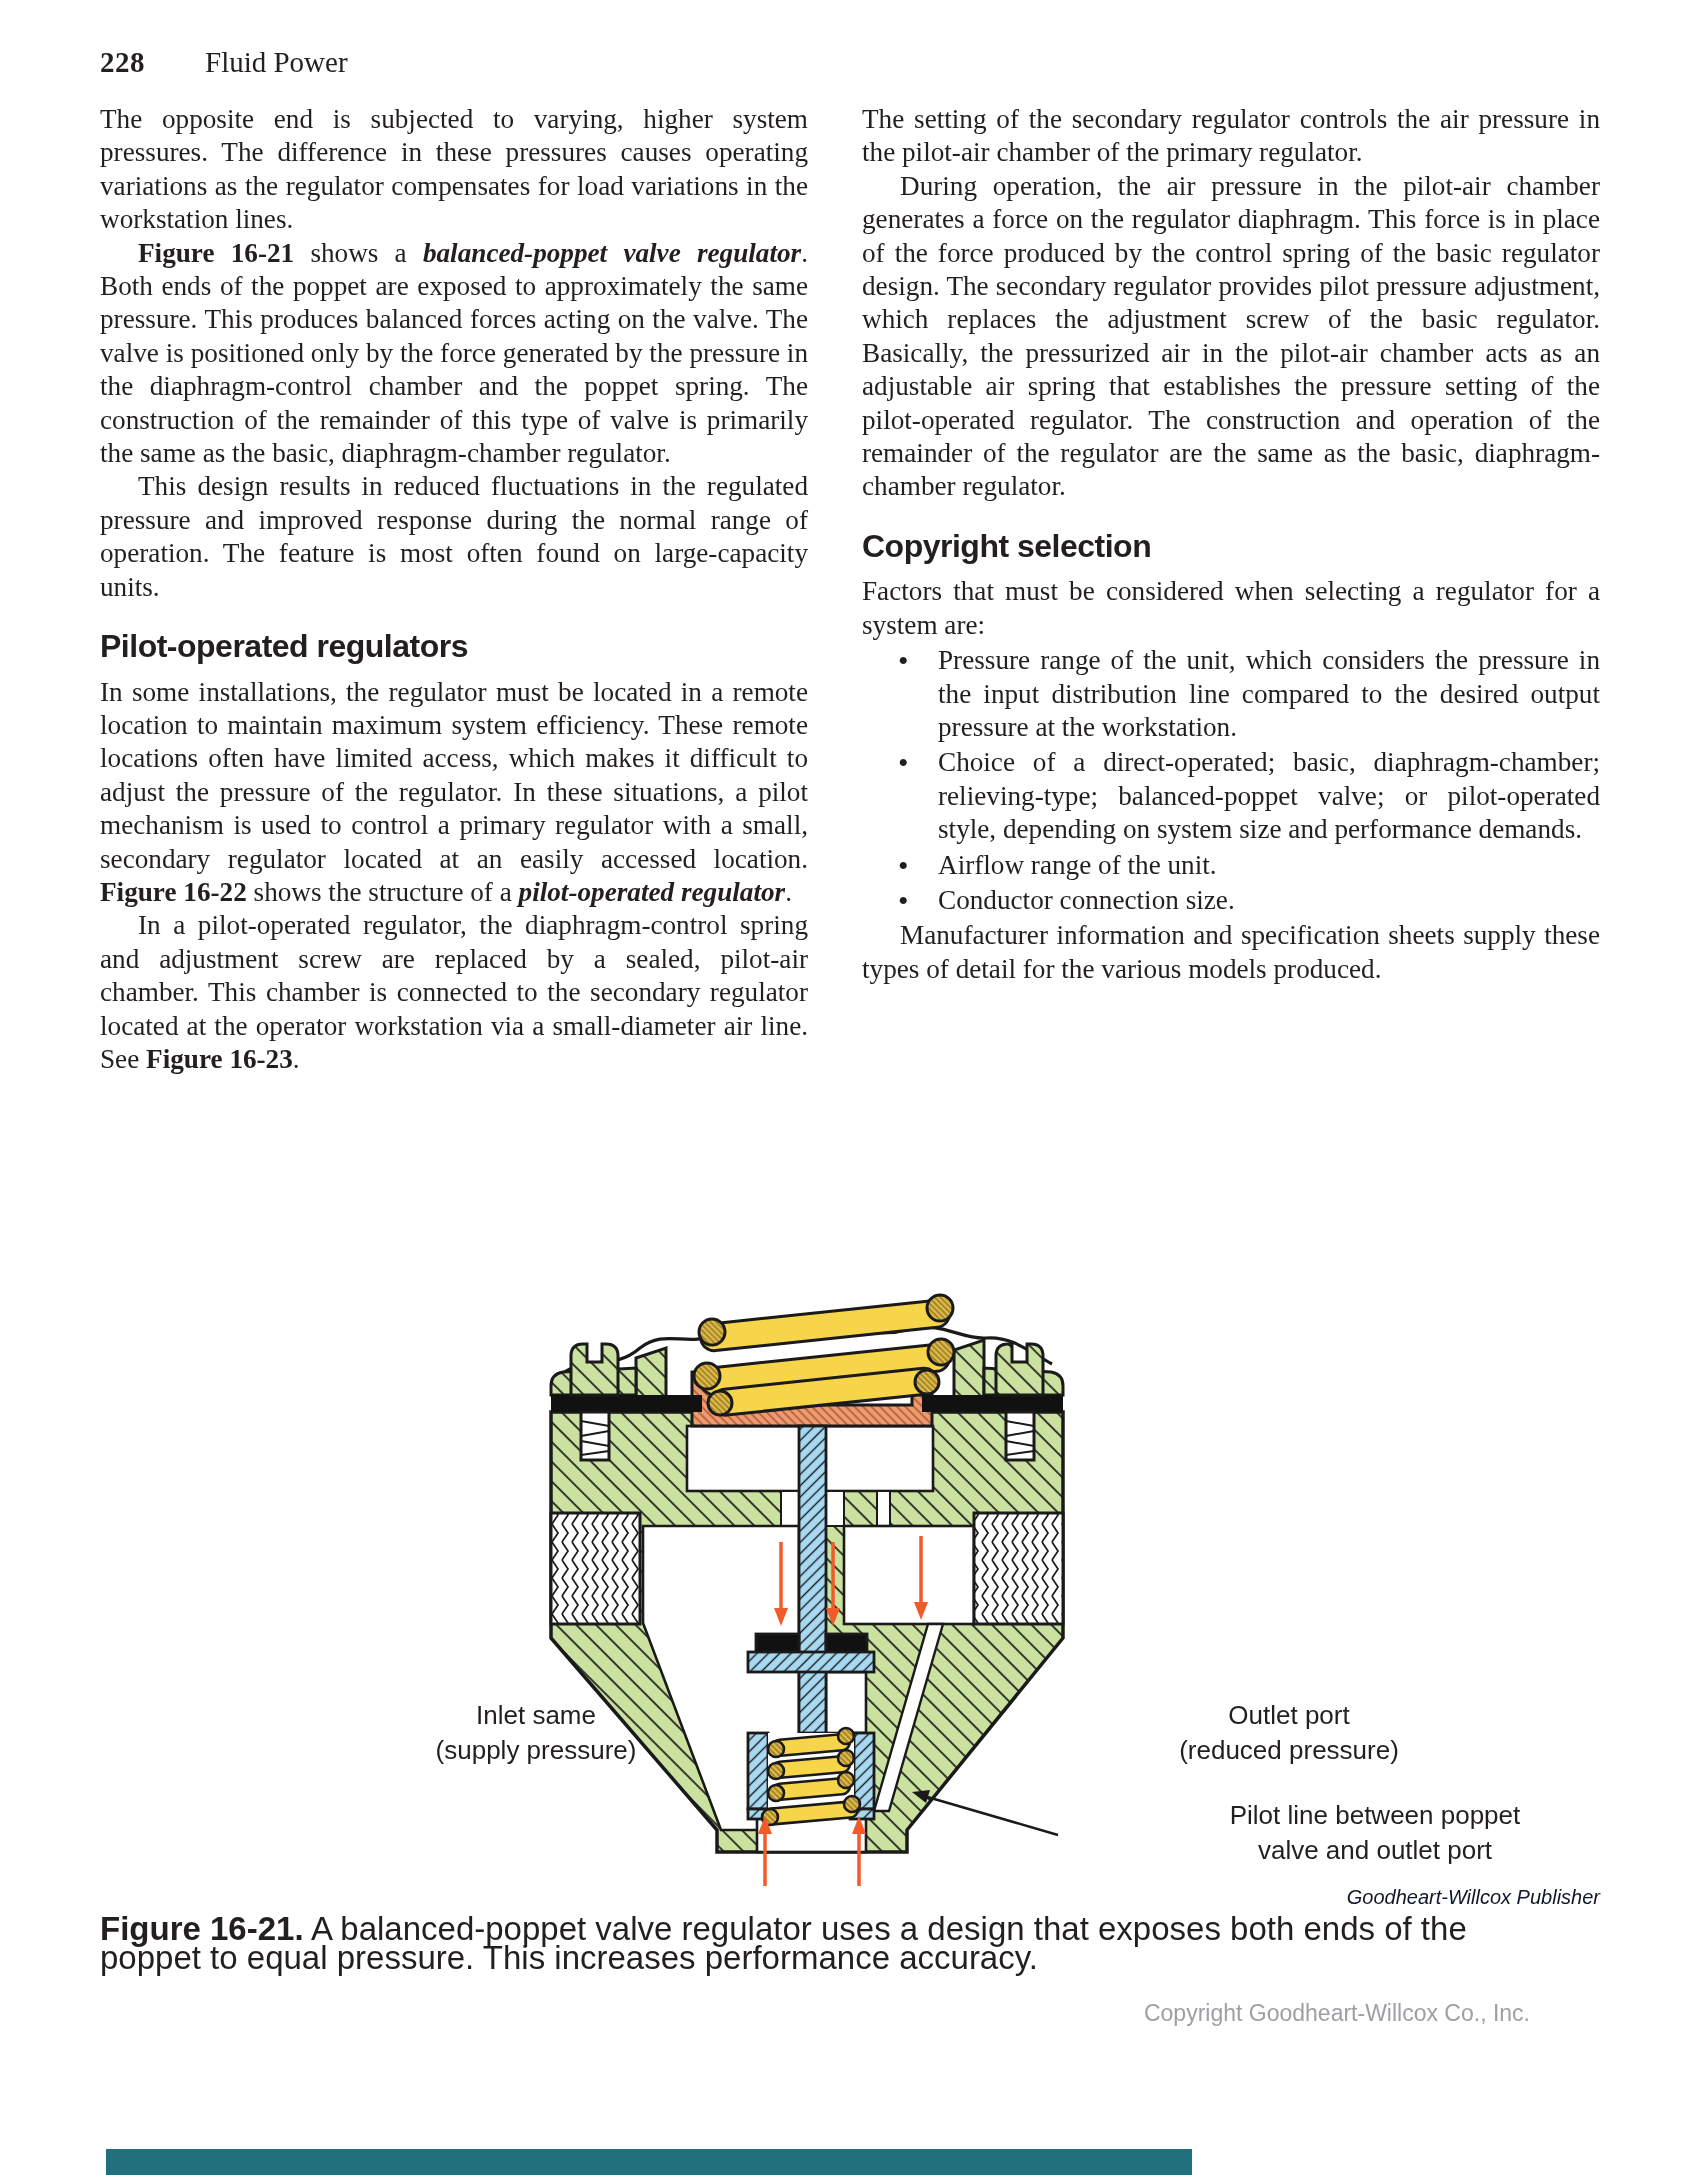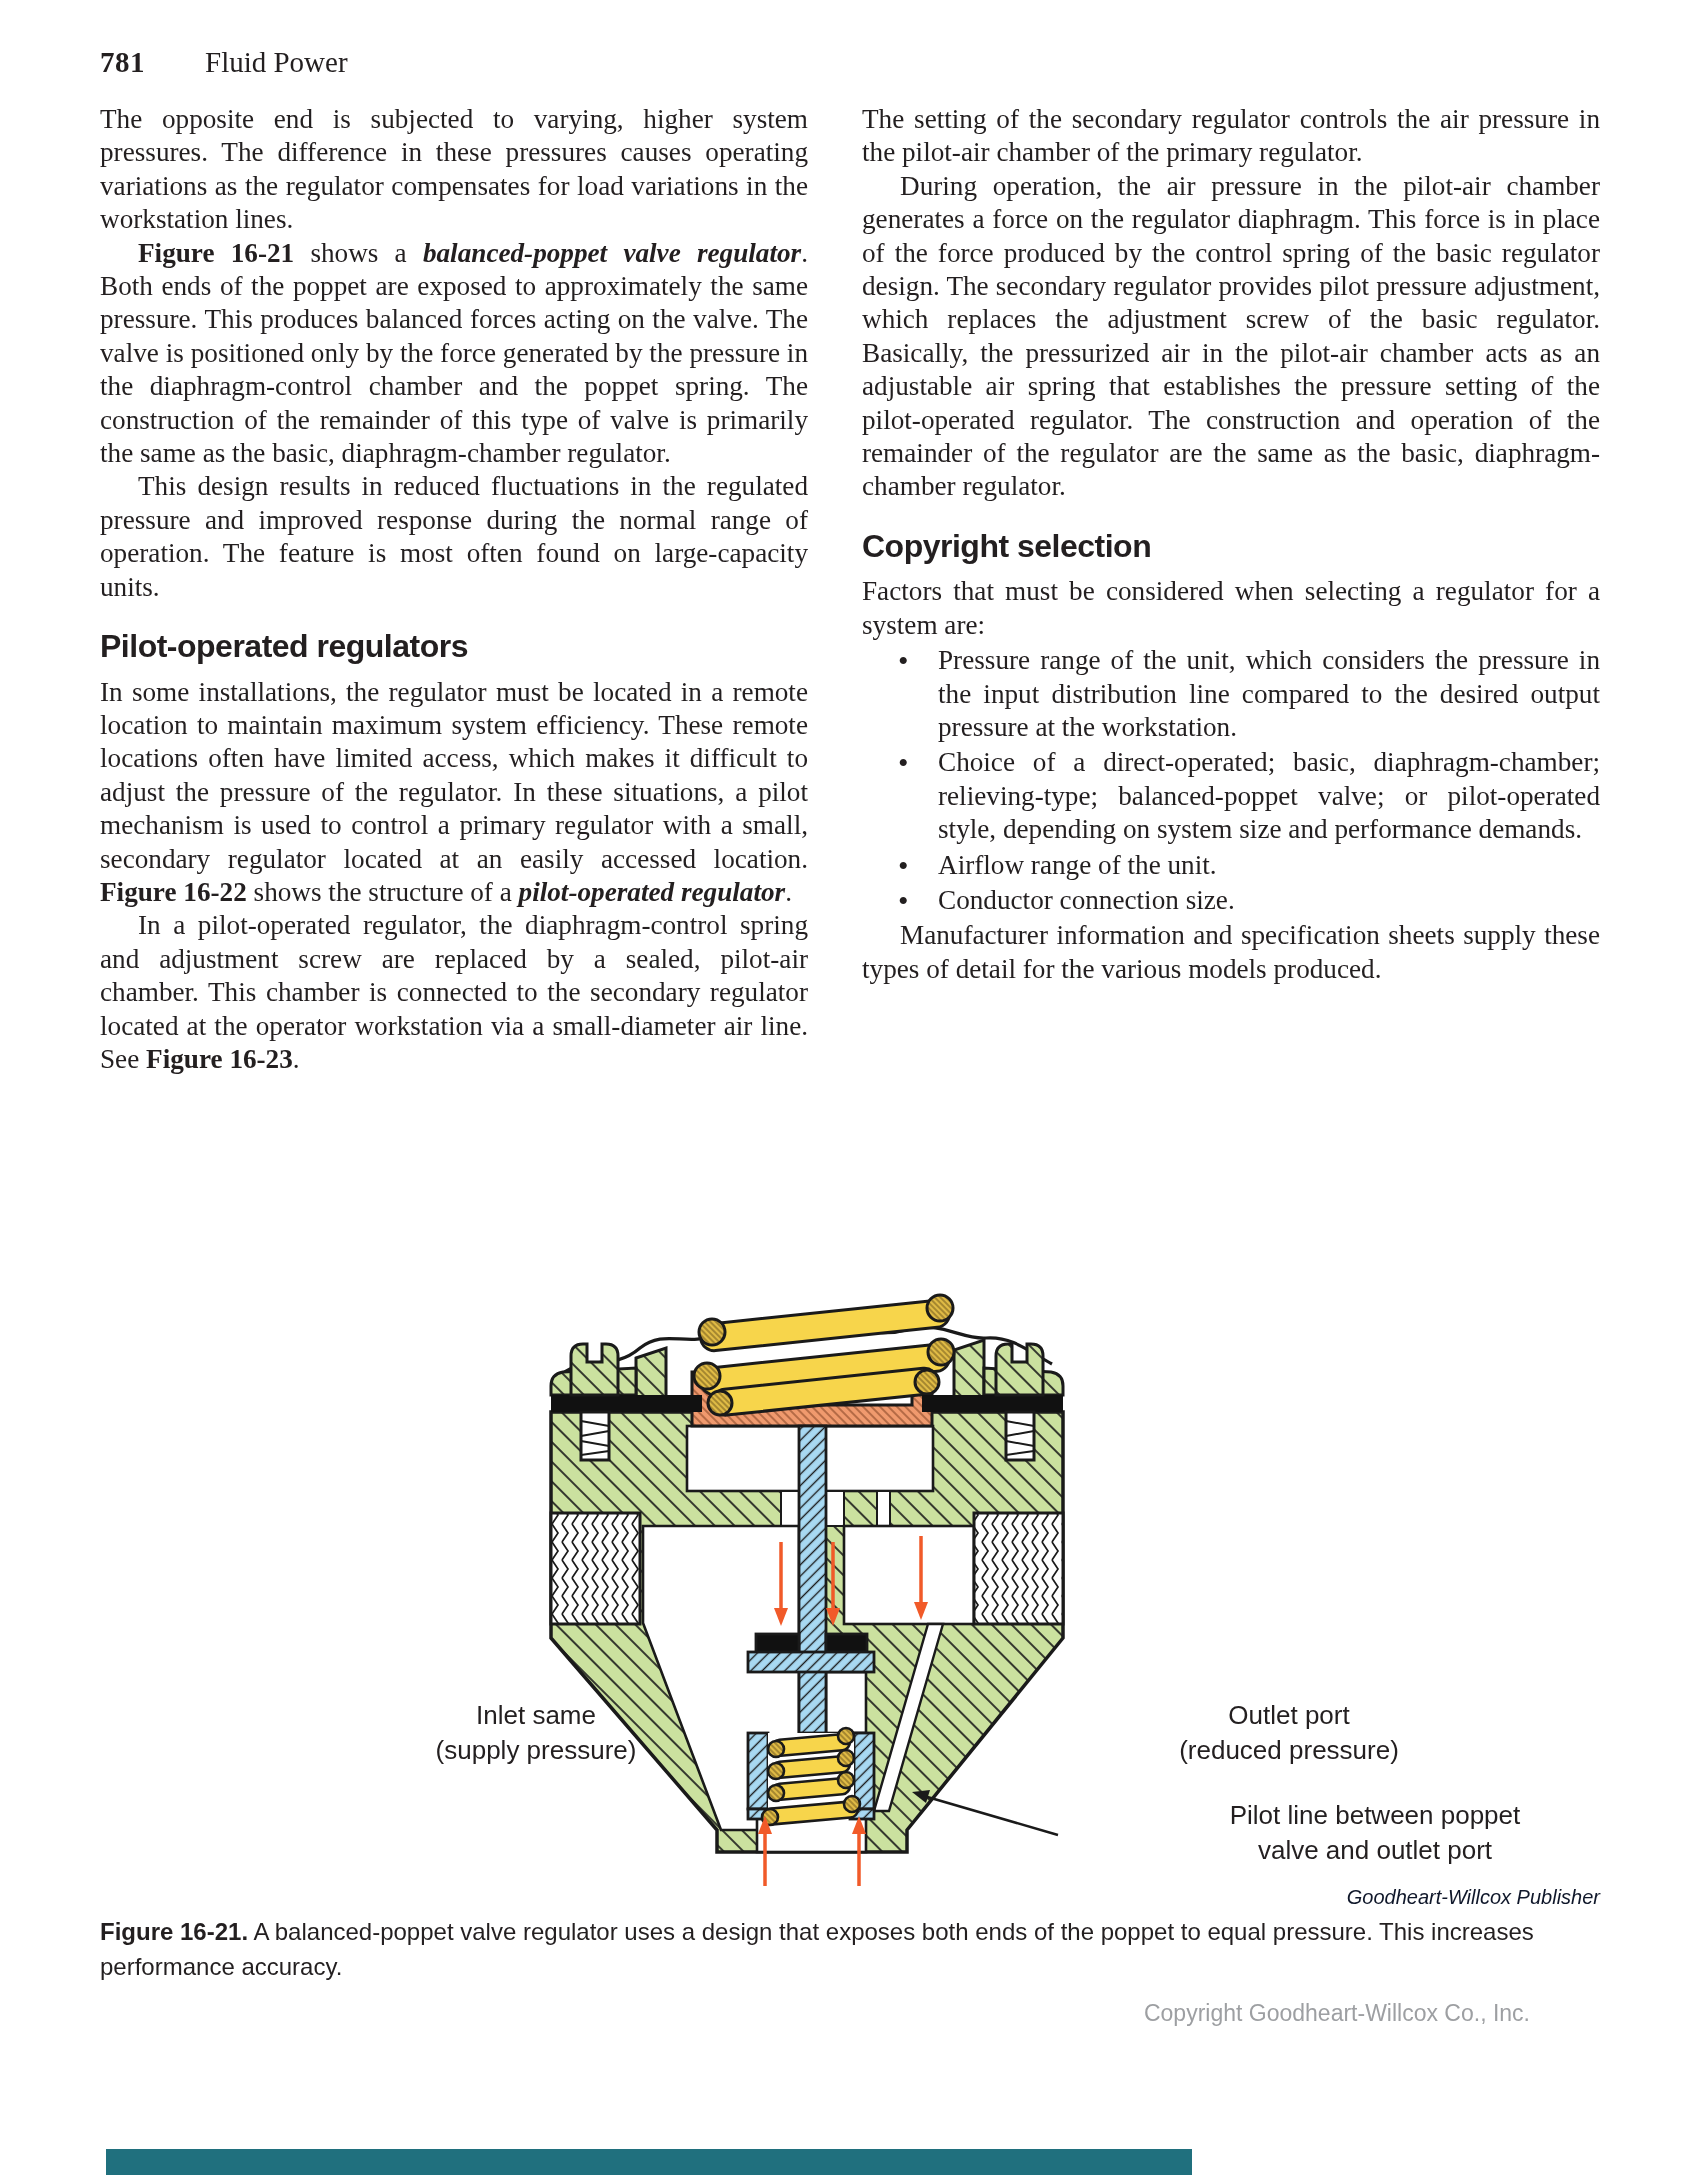--- a/index.html
+++ b/index.html
@@ -45,41 +45,41 @@
   .lbl-pilot{left:1065px;top:508px;width:420px;}
   .fig-credit{
     position:absolute;left:100px;top:1886px;width:1500px;
     text-align:right;
     font-family:Liberation Sans, sans-serif;
     font-style:italic;font-size:20px;color:#0f172a;
   }
   .fig-caption{
     position:absolute;left:100px;top:1914px;width:1460px;
     font-family:"Liberation Sans", sans-serif;
-    font-size:24px;line-height:35px;color:#231f20;
+    font-size:33px;line-height:29px;color:#231f20;
     text-align:left;
   }
   .copyright{
     position:absolute;left:100px;top:2000px;width:1430px;
     text-align:right;
     font-family:"Liberation Sans", sans-serif;
     font-size:23px;color:#9d9fa2;
   }
   .footer-bar{
     position:absolute;left:106px;top:2149px;width:1086px;height:26px;
     background:#20707e;
   }
 </style>
 </head>
 <body>
 
 <div class="page">
 
   <div class="runhead">
-    <span class="folio">781</span><span class="rtitle">Fluid Power</span>
+    <span class="folio">228</span><span class="rtitle">Fluid Power</span>
   </div>
 
   <div class="col col-left">
     <p class="para">The opposite end is subjected to varying, higher system pressures. The difference in these pressures causes operating variations as the regulator compensates for load variations in the workstation lines.</p>
     <p class="para indent"><span style="font-weight: bold;">Figure 16-21</span><span> shows a </span><span style="font-weight: bold; font-style: italic;">balanced-poppet valve regulator</span><span>. Both ends of the poppet are exposed to approximately the same pressure. This produces balanced forces acting on the valve. The valve is positioned only by the force generated by the pressure in the diaphragm-control chamber and the poppet spring. The construction of the remainder of this type of valve is primarily the same as the basic, diaphragm-chamber regulator.</span></p>
     <p class="para indent">This design results in reduced fluctuations in the regulated pressure and improved response during the normal range of operation. The feature is most often found on large-capacity units.</p>
     <h2 class="subhead">Pilot-operated regulators</h2>
     <p class="para"><span>In some installations, the regulator must be located in a remote location to maintain maximum system efficiency. These remote locations often have limited access, which makes it difficult to adjust the pressure of the regulator. In these situations, a pilot mechanism is used to control a primary regulator with a small, secondary regulator located at an easily accessed location. </span><span style="font-weight: bold;">Figure 16-22</span><span> shows the structure of a </span><span style="font-weight: bold; font-style: italic;">pilot-operated regulator</span><span>.</span></p>
     <p class="para indent"><span>In a pilot-operated regulator, the diaphragm-control spring and adjustment screw are replaced by a sealed, pilot-air chamber. This chamber is connected to the secondary regulator located at the operator workstation via a small-diameter air line. See </span><span style="font-weight: bold;">Figure 16-23</span><span>.</span></p>
   </div>

